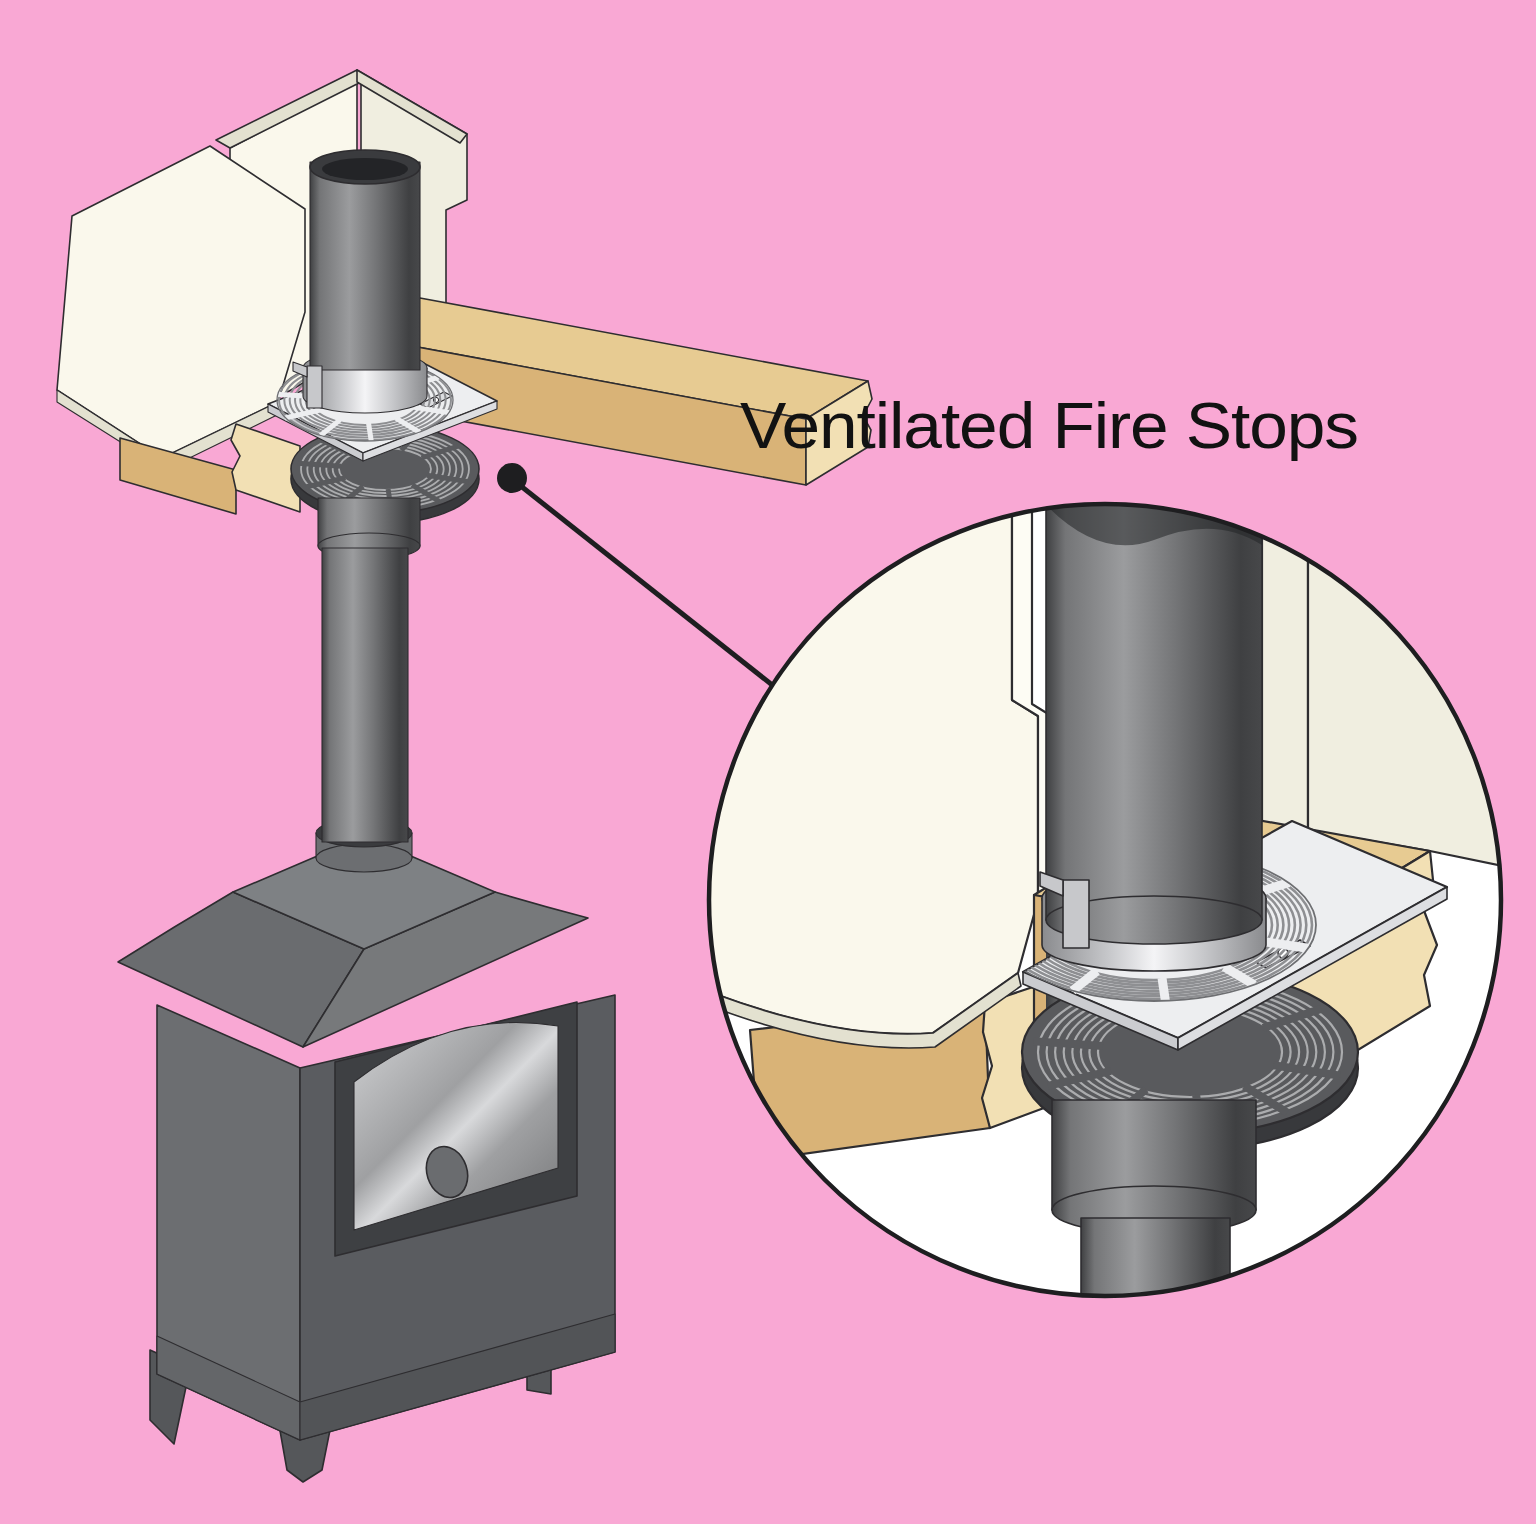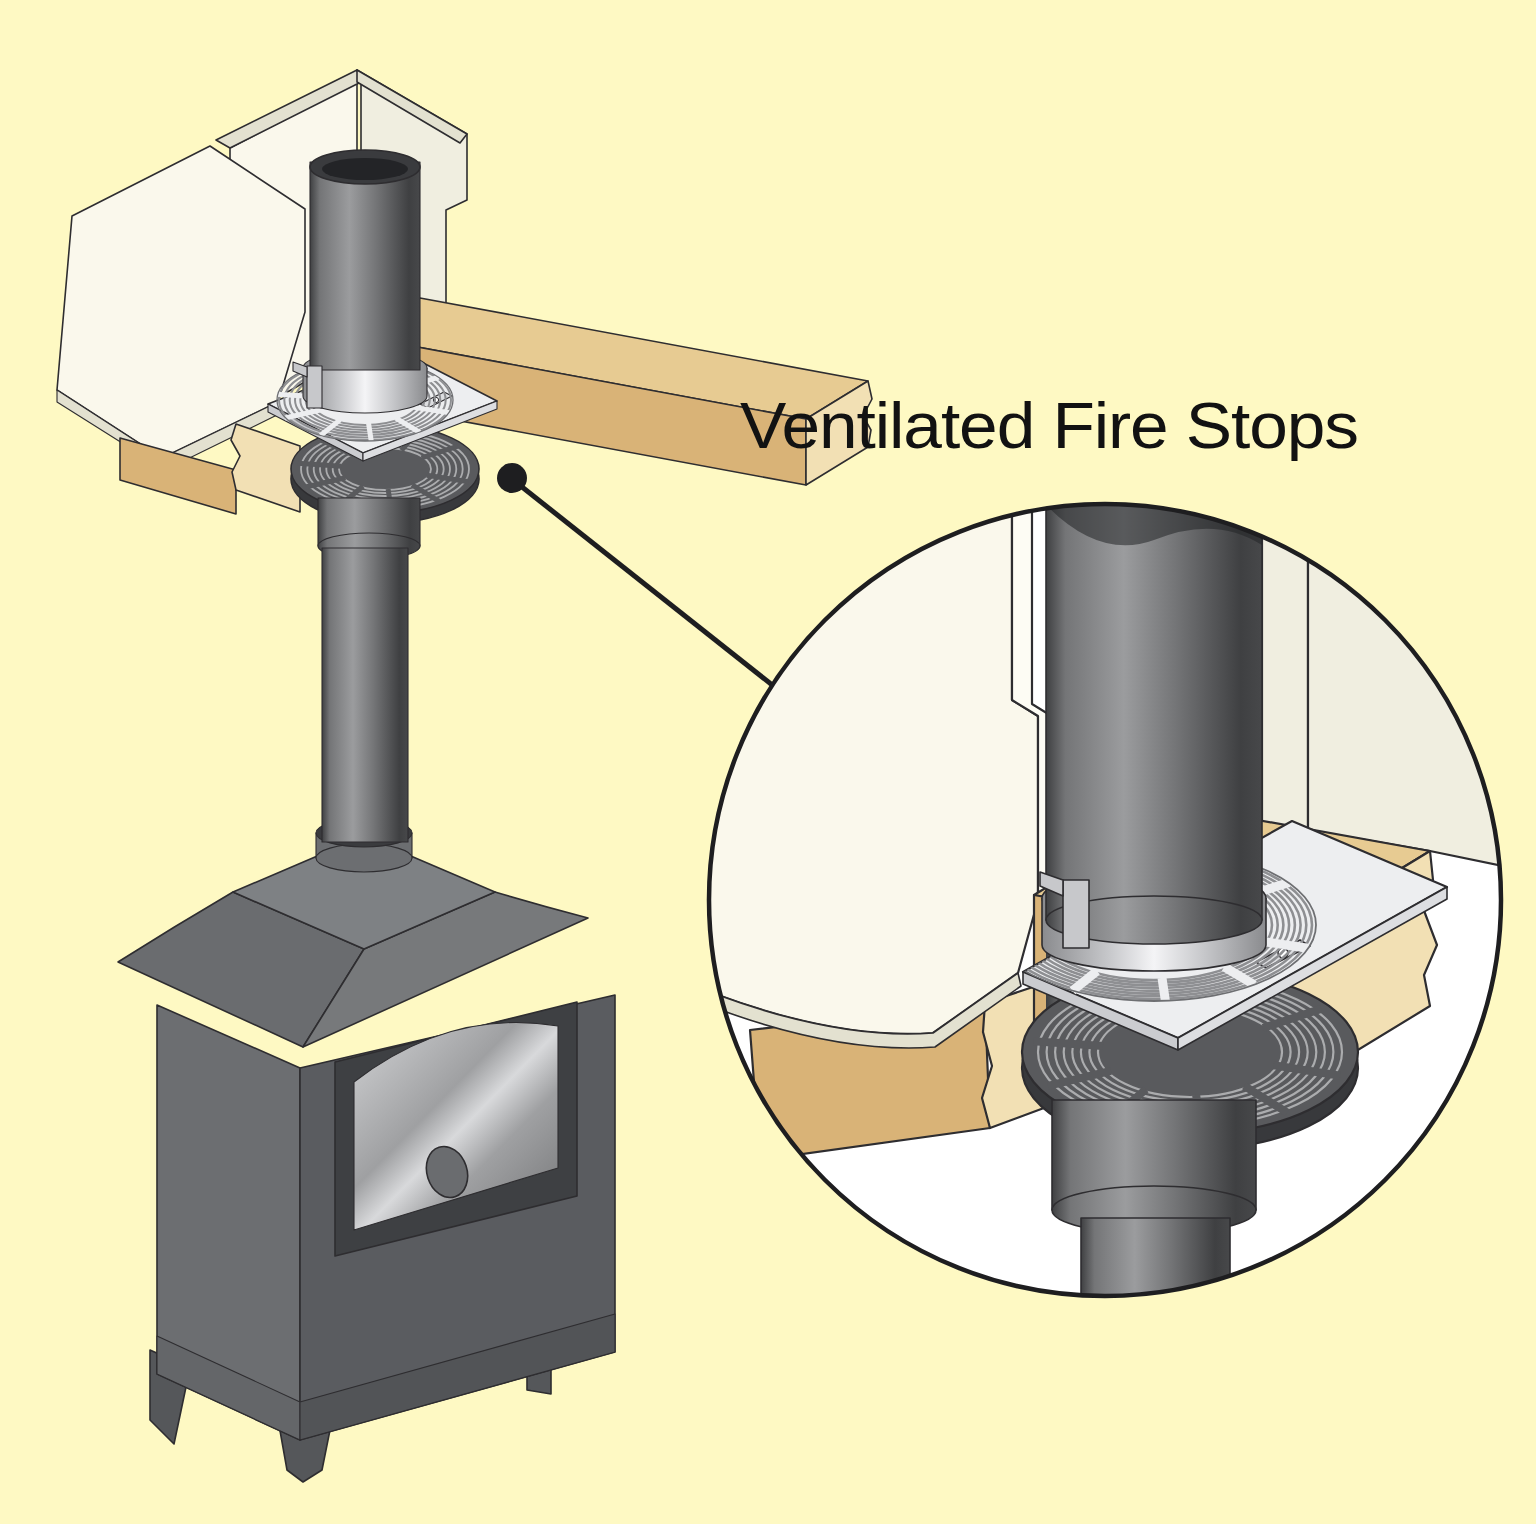--- a/index.html
+++ b/index.html
@@ -1,16 +1,16 @@
 <!DOCTYPE html>
 <html style="--white: #FFFFFF; --text: #121212; --outline: #2E2D30; --calloutInk: #1E1E20; --cream: #FAF8EC; --creamBright: #FDFCF4; --creamMid: #F0EEE0; --creamEdge: #E3E1D0; --woodTop: #E7CB92; --woodSide: #D9B377; --woodDark: #C9A05C; --woodEnd: #F2E0B4; --pipeDark: #3F4042; --pipeMid: #747577; --pipeLight: #9B9C9E; --pipeEdge: #47484A; --pipeHole: #3A3B3E; --pipeHoleDark: #232427; --metalDark: #8A8B8E; --metalMid: #C7C8CB; --metalLight: #F4F4F6; --plate: #EDEEF0; --plateEdge: #CBCCD0; --plateEdge2: #DDDEE1; --meshRing: #8E8F92; --meshEdge: #6E6F72; --disc: #595A5D; --discRim: #38393C; --discRing: #ABACAE; --stoveLeft: #6C6E71; --stoveFront: #5A5C60; --stoveRoofL: #6A6C6F; --stoveRoofR: #77797B; --stovePlatform: #7E8184; --stoveDoor: #3E4043; --stovePlinthL: #646669; --stovePlinthF: #525457; --stoveLeg: #55575A; --knob: #6A6C6F; --glassA: #D2D3D5; --glassB: #9FA0A2; --glassC: #D8D9DB; --glassD: #737476;"><head>
 <meta charset="utf-8">
 <style>
   html,body{margin:0;padding:0;background:#ffffff;}
-  .page{width:1536px;height:1524px;background:#fef9c3;position:relative;overflow:hidden;
+  .page{width:1536px;height:1524px;background:#f9a8d4;position:relative;overflow:hidden;
         font-family:"Liberation Sans", sans-serif;}
   svg{display:block;}
   .o1{stroke:var(--outline);stroke-width:1.6;stroke-linejoin:round;}
   .o1t{stroke:var(--outline);stroke-width:1.1;stroke-linejoin:round;}
   .o2{stroke:var(--outline);stroke-width:2.2;stroke-linejoin:round;}
   .nofill{fill:none;}
   .label-text{fill:var(--text);font-family:"Liberation Sans", sans-serif;
               font-size:64px;font-weight:500;letter-spacing:-1px;}
 </style>
 </head>

